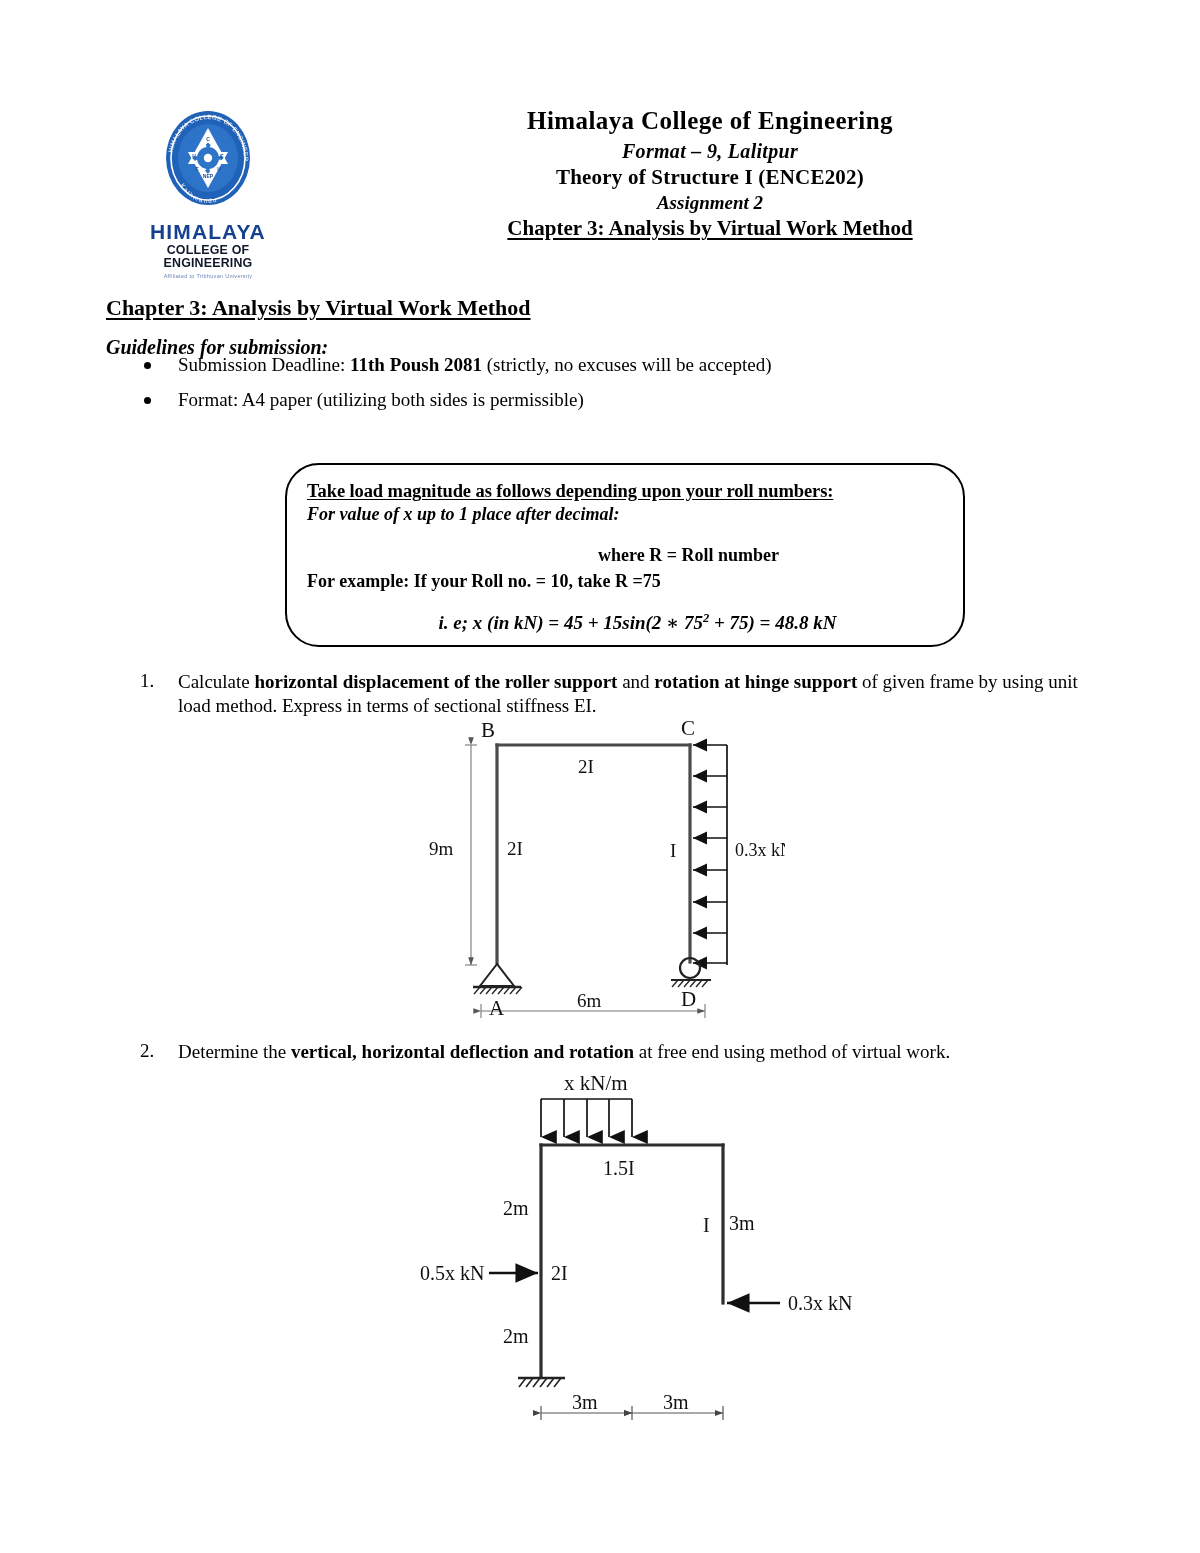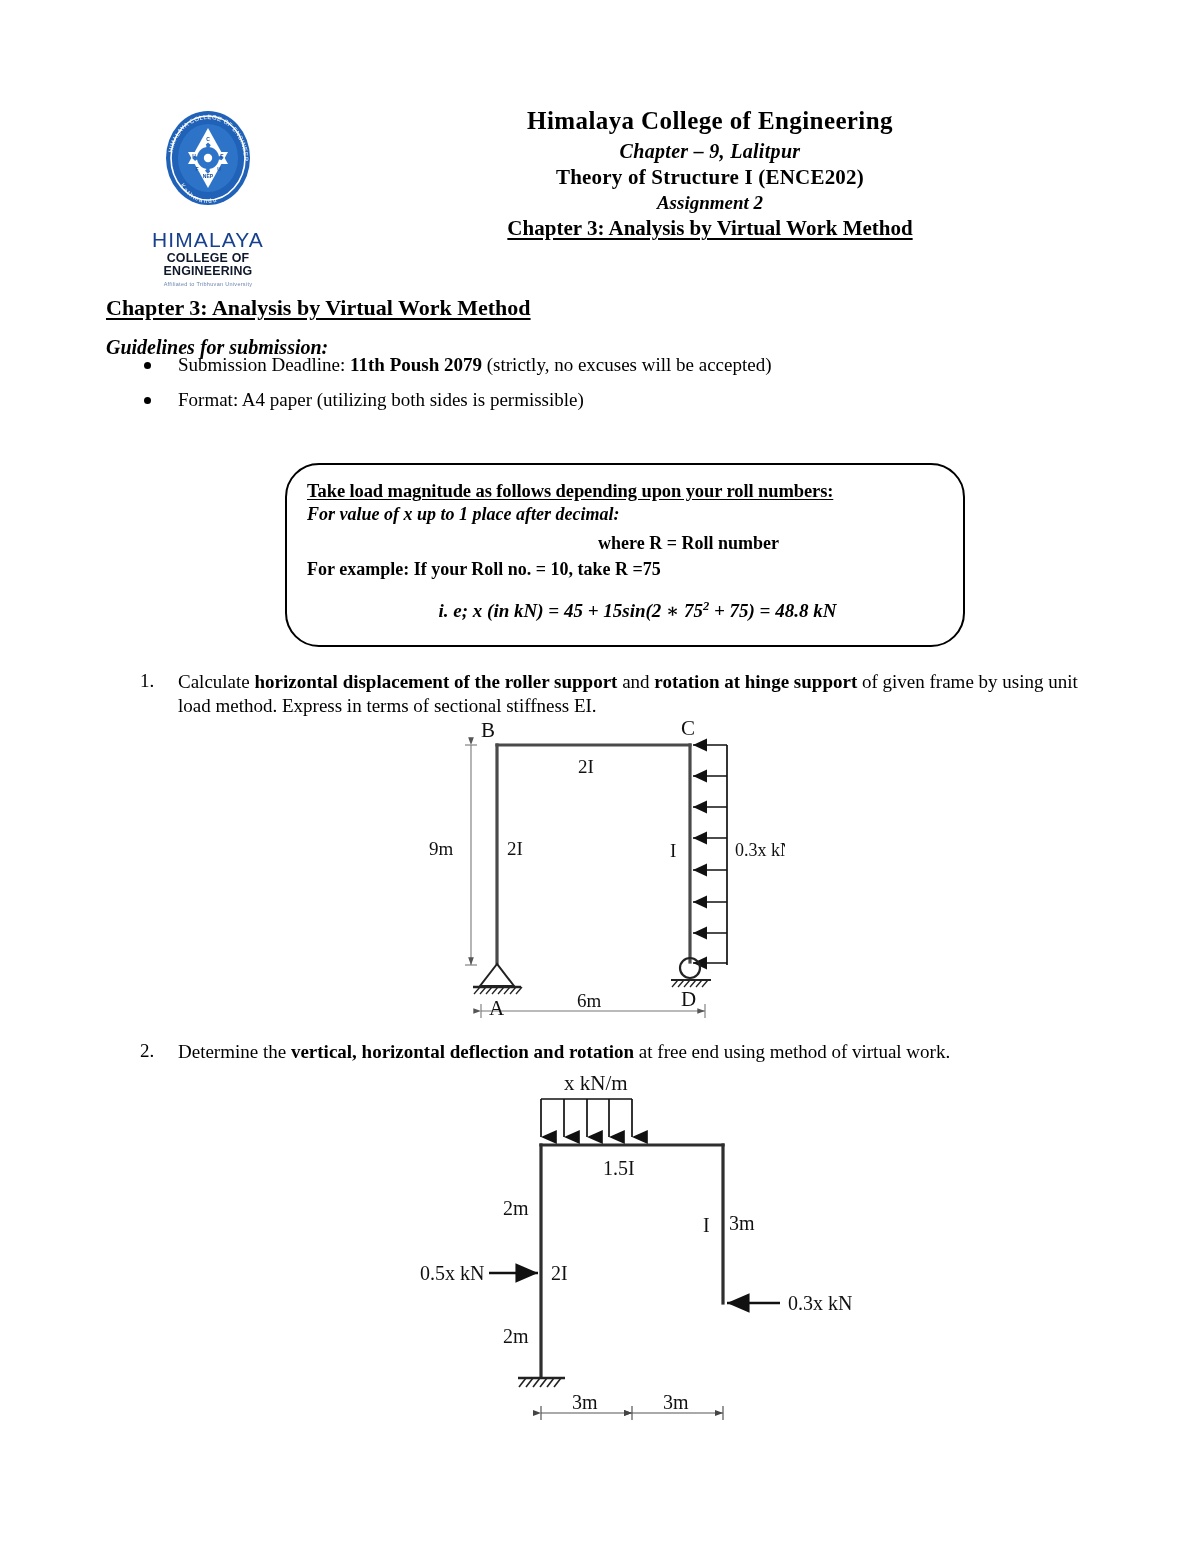--- a/index.html
+++ b/index.html
@@ -32,26 +32,26 @@
     text-align: center;
   }
   .logo-seal {
     width: 104px; height: 104px;
     margin: 0 auto;
     position: relative;
   }
   .logo-seal svg { display: block; }
   .logo-name {
     font-family: "Liberation Sans", sans-serif;
-    font-weight: normal;
+    font-weight: bold;
     color: #17418f;
     font-size: 21px;
     letter-spacing: 1.1px;
     line-height: 1.05;
-    margin-top: 17px;
+    margin-top: 9px;
   }
   .logo-sub {
     font-family: "Liberation Sans", sans-serif;
     font-weight: bold;
     color: #0f172a;
     font-size: 12.4px;
     letter-spacing: .2px;
     line-height: 1.05;
     margin-top: 1px;
   }
@@ -170,21 +170,21 @@
     font-style: italic;
     text-align: center;
     padding-left: 10px;
     margin-top: 2px;
   }
   .fb-where {
     font-size: 18px;
     font-weight: bold;
     text-align: center;
     padding-left: 120px;
-    margin-top: 6px;
+    margin-top: 18px;
   }
   .fb-example {
     font-size: 18px;
     font-weight: bold;
     margin-top: 2px;
   }
   .fb-ans {
     font-size: 19px;
     font-weight: bold;
     font-style: italic;
@@ -266,33 +266,33 @@
         </text>
       </svg>
     </div>
     <div class="logo-name">HIMALAYA</div>
     <div class="logo-sub">COLLEGE OF ENGINEERING</div>
     <div class="logo-tag">Affiliated to Tribhuvan University</div>
   </div>
 
   <div class="header-text">
     <div class="h-line1">Himalaya College of Engineering</div>
-    <div class="h-line2">Chapter – 9, Lalitpur</div>
+    <div class="h-line2">Format – 9, Lalitpur</div>
     <div class="h-line3">Theory of Structure I (ENCE202)</div>
     <div class="h-line4">Assignment 2</div>
     <div class="h-line5">Chapter 3: Analysis by Virtual Work Method</div>
   </div>
 </div>
 
 <div class="chapter-title">Chapter 3: Analysis by Virtual Work Method</div>
 <div class="guidelines-title">Guidelines for submission:</div>
 
 <ul class="bullets">
   <li>
-    <span class="dot"></span><span>Submission Deadline: </span><span class="b-strong">11th Poush 2079</span><span> (strictly, no excuses will be accepted)</span>
+    <span class="dot"></span><span>Submission Deadline: </span><span class="b-strong">11th Poush 2081</span><span> (strictly, no excuses will be accepted)</span>
   </li>
   <li>
     <span class="dot"></span><span>Format: A4 paper (utilizing both sides is permissible)</span>
   </li>
 </ul>
 
 <div class="formula-box">
   <div class="fb-line fb-title">Take load magnitude as follows depending upon your roll numbers:</div>
   <div class="fb-line fb-sub">For value of x up to 1 place after decimal:</div>
   <div class="fb-line fb-where">where R = Roll number</div>

